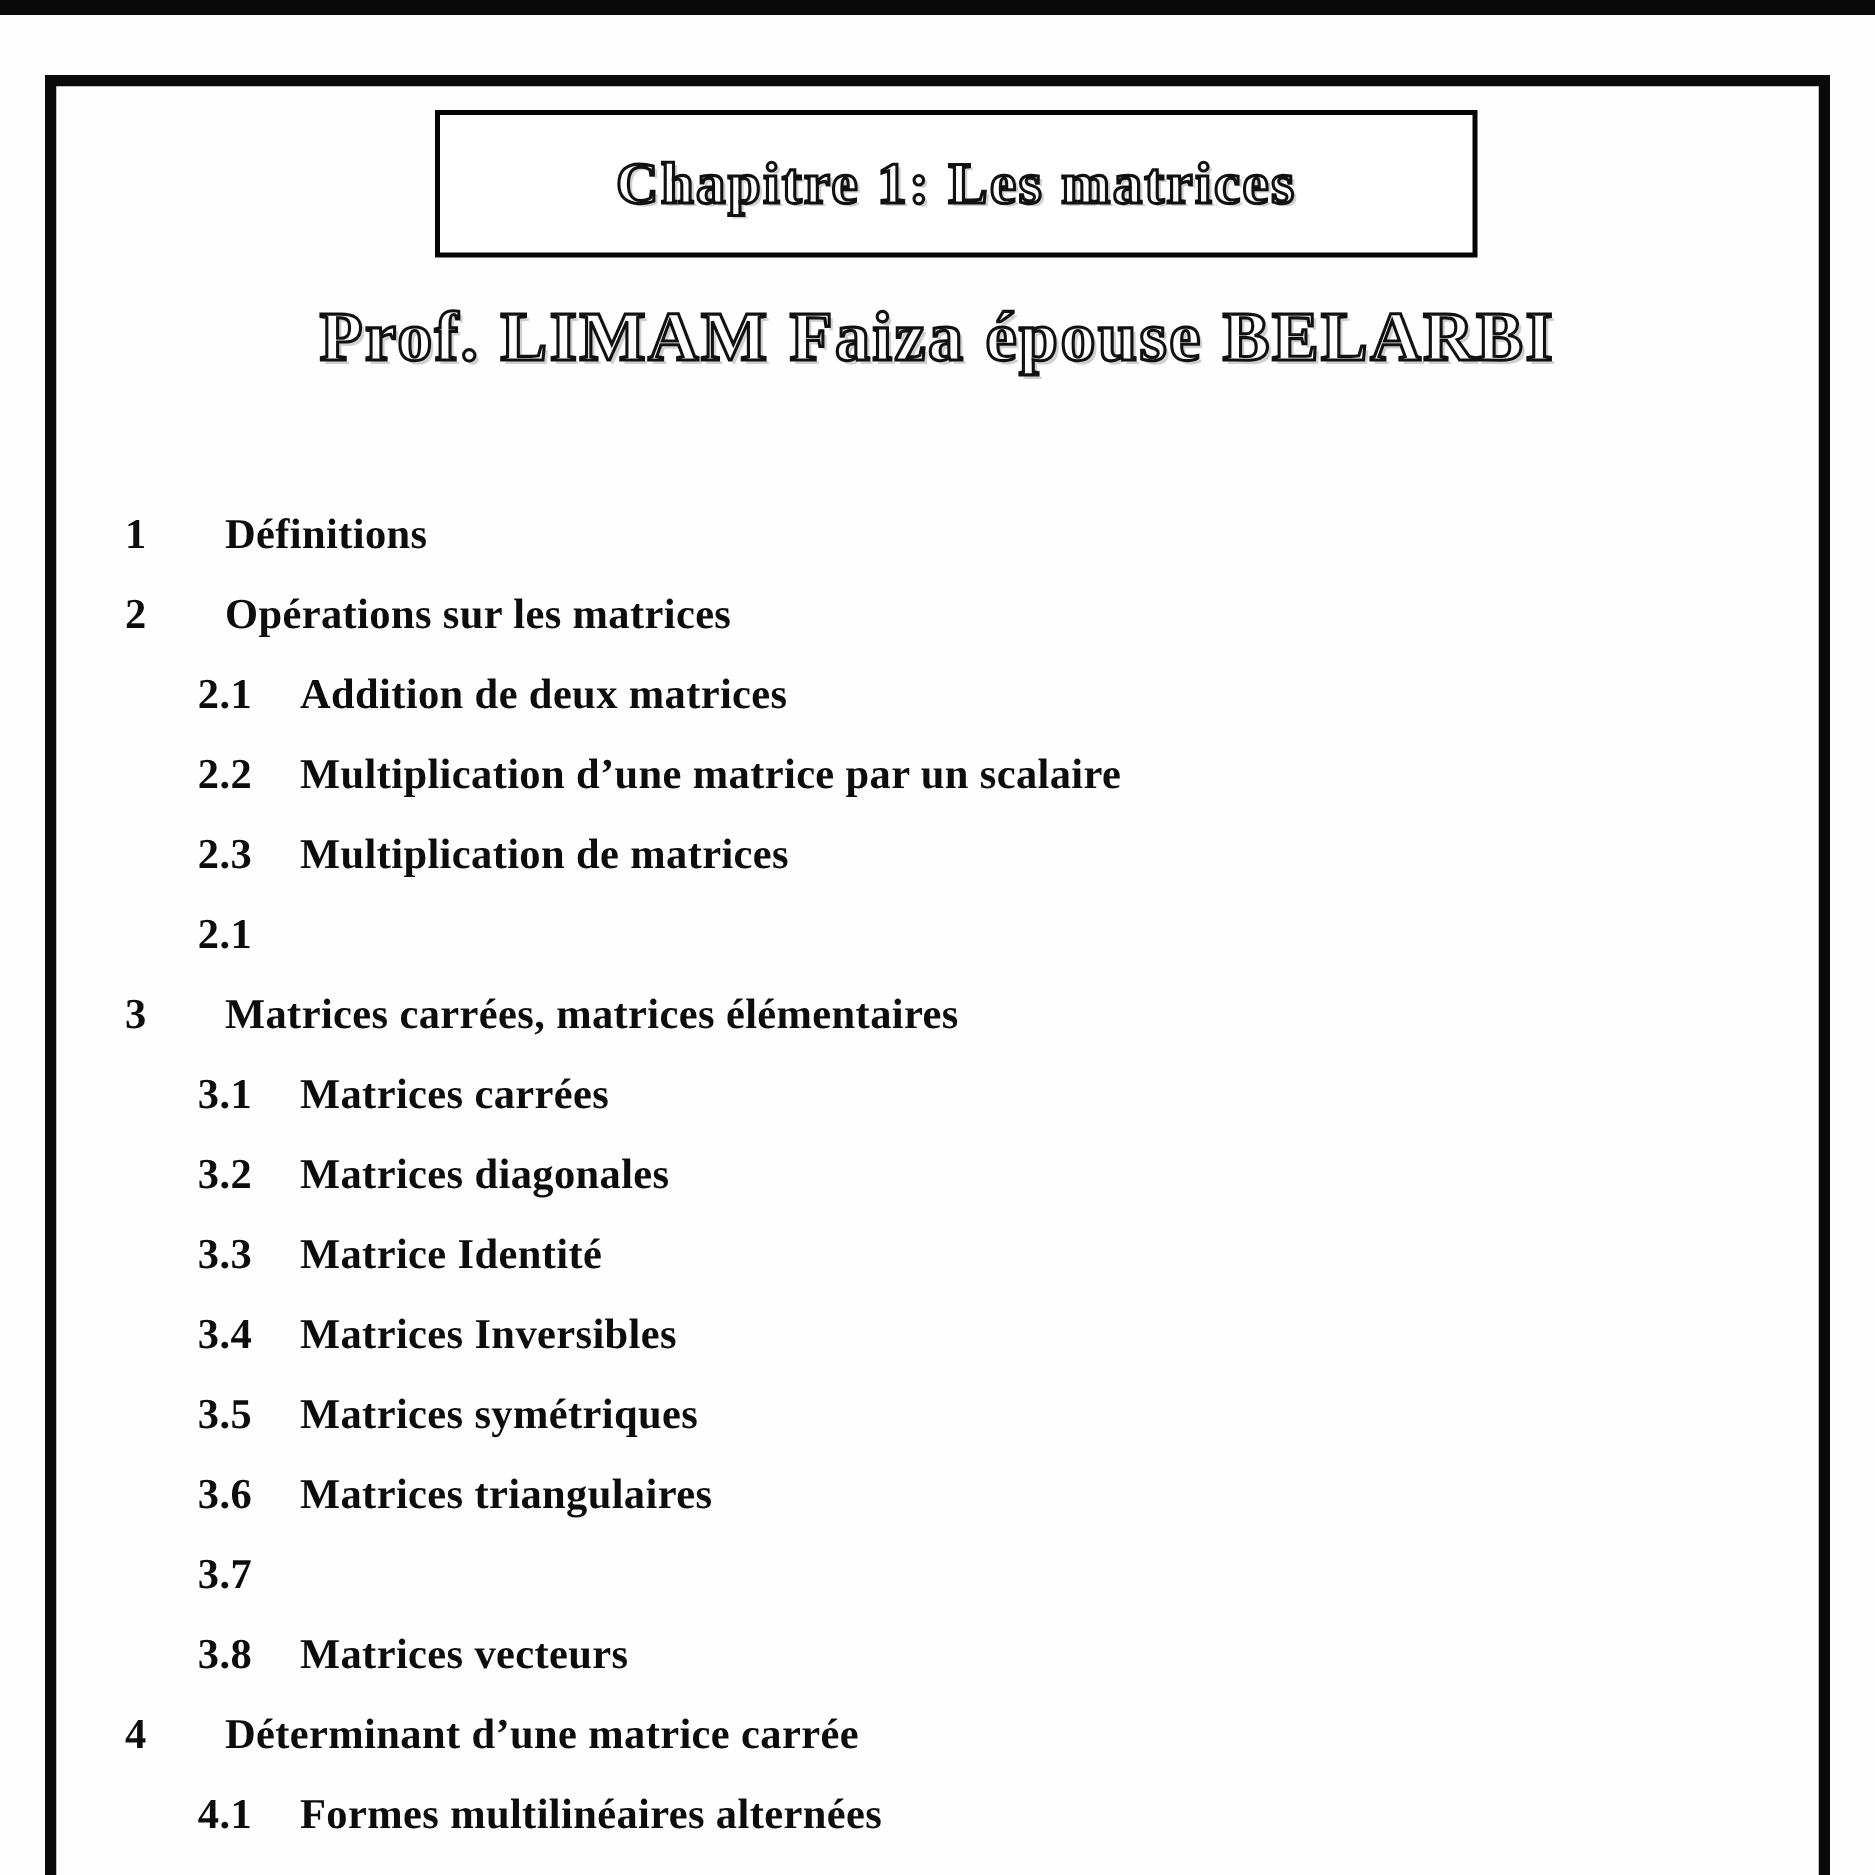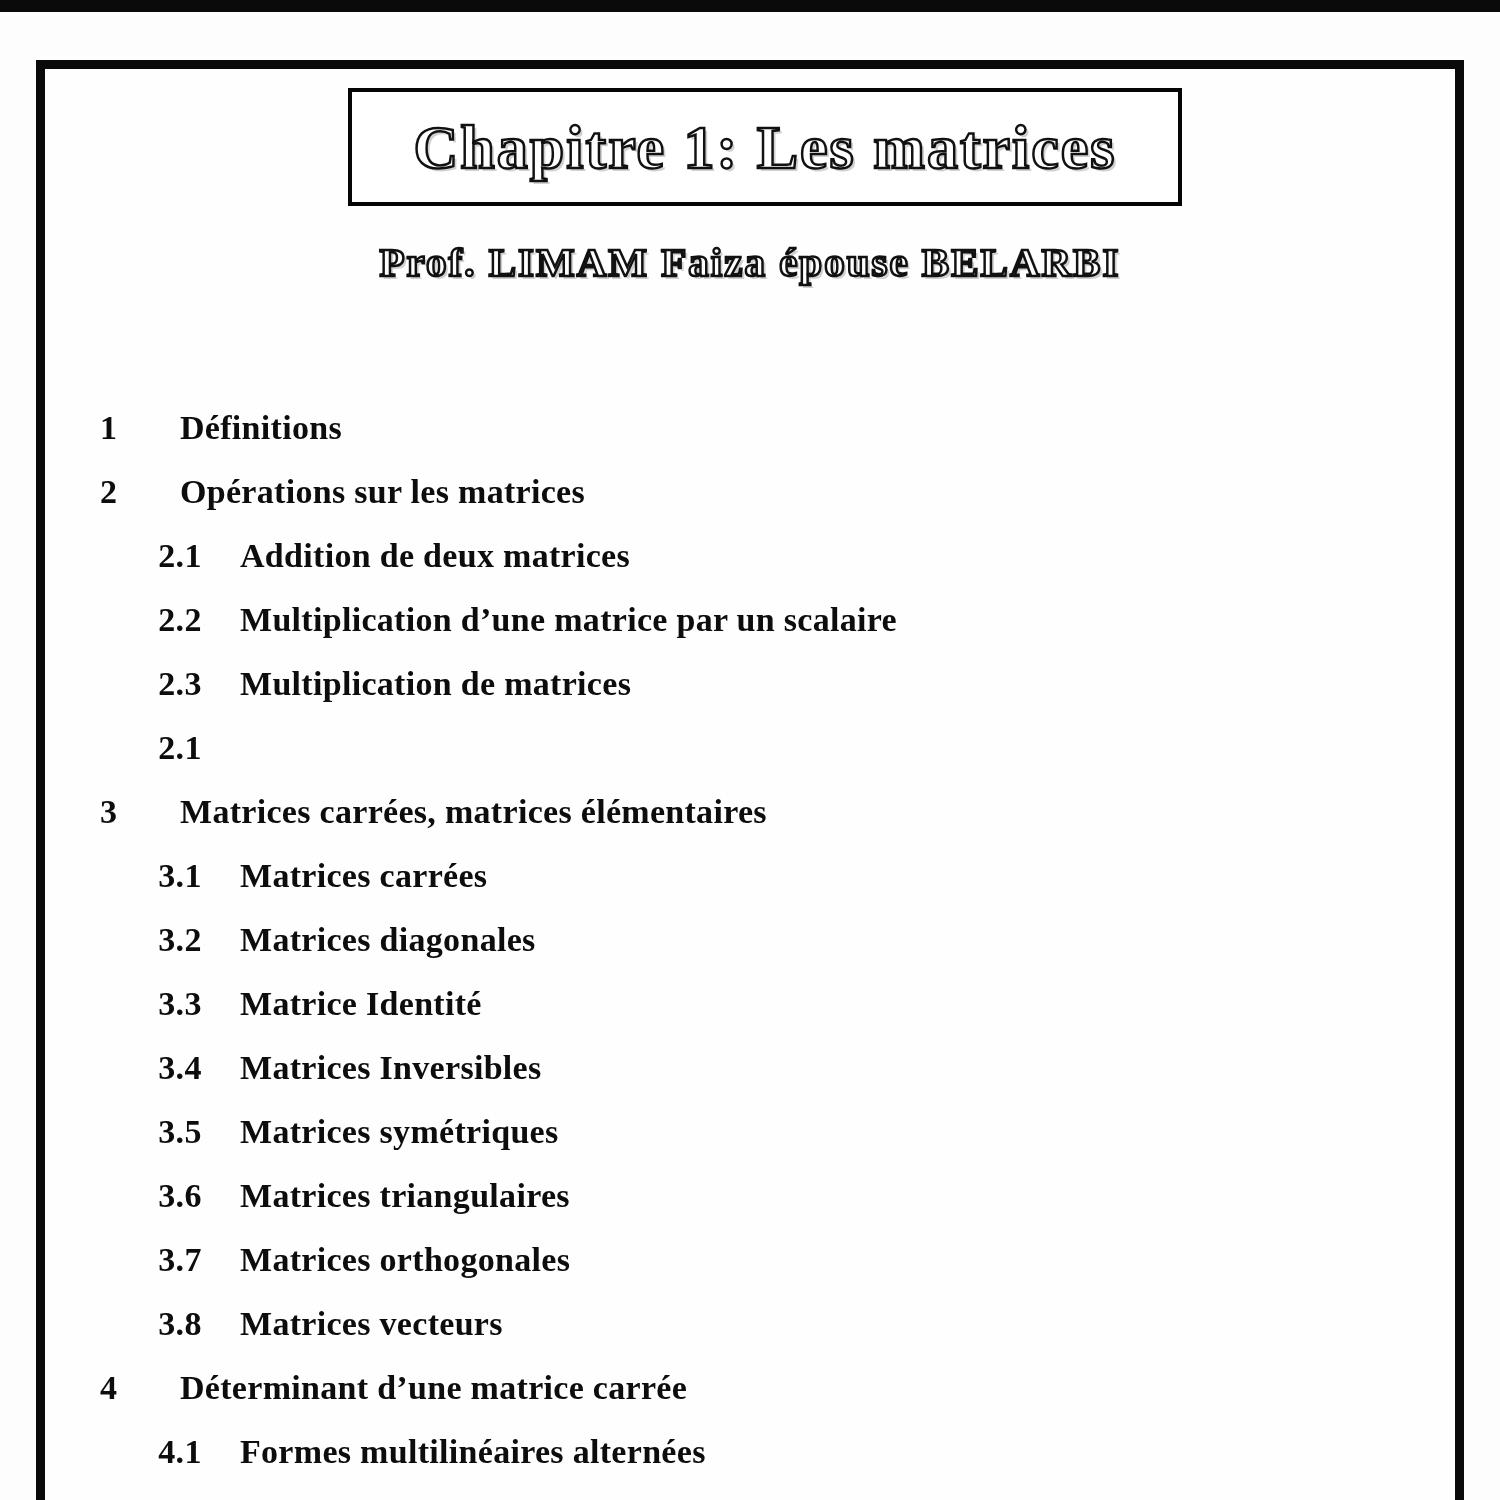--- a/index.html
+++ b/index.html
@@ -50,32 +50,32 @@
   }
   .outline-text {
     color: #ffffff;
     -webkit-text-stroke: 2.5px #111;
     text-shadow: 3px 3px 0 rgba(0,0,0,0.18);
     font-weight: bold;
     letter-spacing: 2px;
     white-space: nowrap;
   }
   .chapter-title {
-    font-size: 62px;
+    font-size: 47px;
   }
   .author-line {
     position: absolute;
     top: 238px;
     left: 0;
     width: 100%;
     text-align: center;
     z-index: 2;
   }
   .author-line .outline-text {
-    font-size: 41px;
+    font-size: 56px;
   }
   .toc {
     position: absolute;
     top: 396px;
     left: 0;
     right: 0;
     z-index: 2;
   }
   .toc-row {
     display: flex;
@@ -170,21 +170,20 @@
       <span class="toc-label">Matrices symétriques</span>
     </div>
 
     <div class="toc-row l2">
       <span class="toc-num">3.6</span>
       <span class="toc-label">Matrices triangulaires</span>
     </div>
 
     <div class="toc-row l2">
       <span class="toc-num">3.7</span>
-      <span class="toc-label">Matrices orthogonales</span>
     </div>
 
     <div class="toc-row l2">
       <span class="toc-num">3.8</span>
       <span class="toc-label">Matrices vecteurs</span>
     </div>
 
     <div class="toc-row l1">
       <span class="toc-num">4</span>
       <span class="toc-label">Déterminant d’une matrice carrée</span>

